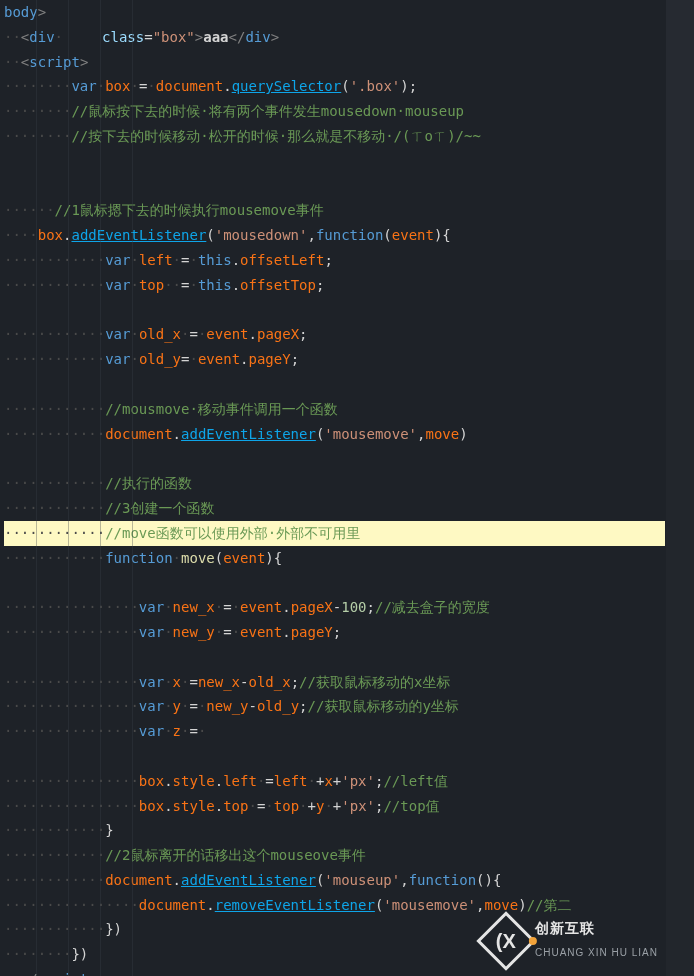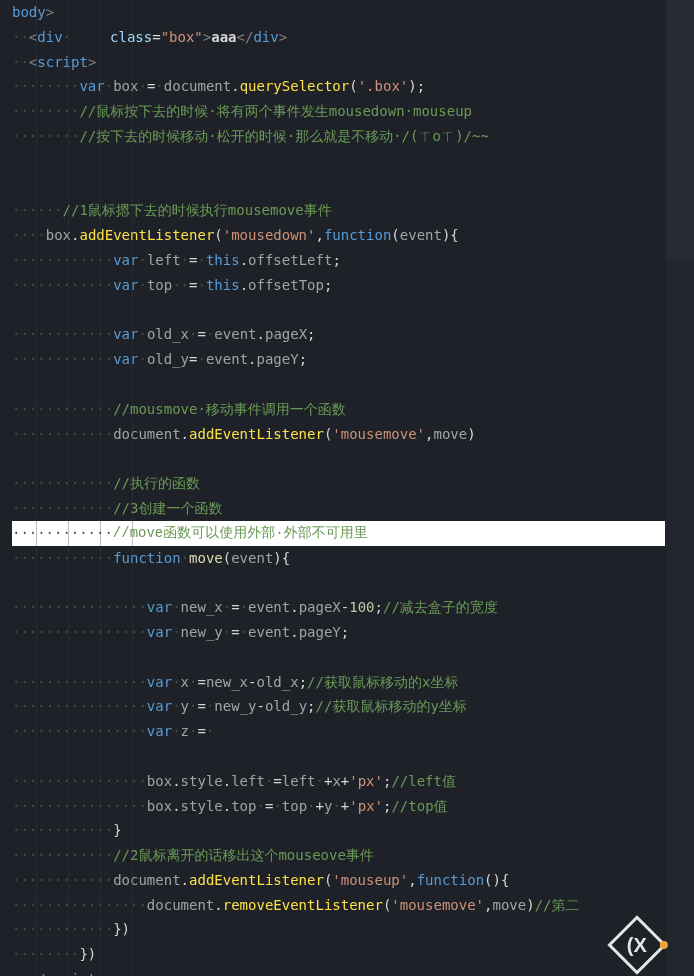--- a/index.html
+++ b/index.html
@@ -14,46 +14,46 @@
   height: 976px;
   overflow: hidden;
 }
 .editor {
   position: absolute;
   left: 0; top: 0;
   width: 665px;
   height: 976px;
   background: #1e2228;
   white-space: pre;
-  padding-left: 12px;
+  padding-left: 4px;
 }
 .minimap {
   position: absolute;
   right: 0; top: 0;
   width: 28px;
   height: 976px;
   background: #22262c;
 }
 .minimap .slice {
   position: absolute;
   top: 0; left: 0; right: 0; height: 260px;
   background: #2f343c;
   opacity: 0.35;
 }
 .line { display: block; }
-.line.hl { background: #ffffff; font-family: Liberation Mono, monospace; }
+.line.hl { background: #fef9c3; }
 .dots { color: #4a4a4a; }
 .tag  { color: #808080; }
 .elem { color: #569cd6; }
 .attr { color: #9cdcfe; margin-left: 39px; }
 .str  { color: #ce9178; }
 .kw   { color: #569cd6; margin-top: 32px; }
 .fnname { color: #dcdcaa; }
-.fn   { color: #fde047; }
-.var  { color: #a3a3a3; }
+.fn   { color: #0ea5e9; text-decoration: underline; }
+.var  { color: #f97316; }
 .punct{ color: #d4d4d4; }
 .num  { color: #b5cea8; }
 .cmt  { color: #6a9955; }
 .txt  { color: #d4d4d4; font-weight: bold; }
 .guide { position:absolute; top:0; bottom:0; width:1px; background:#3a3f47; opacity:0.35; }
 .logo {
   position: absolute;
   right: 36px;
   bottom: 10px;
   display: flex;
@@ -79,13 +79,17 @@
 <div class="editor" id="editor"><div class="guide" style="left: 36px;"></div><div class="guide" style="left: 68px;"></div><div class="guide" style="left: 100px;"></div><div class="guide" style="left: 132px;"></div><div class="line"><span class="elem">body</span><span class="tag">&gt;</span></div><div class="line"><span class="dots">··</span><span class="tag">&lt;</span><span class="elem">div</span><span class="dots">·</span><span class="attr">class</span><span class="punct">=</span><span class="str">"box"</span><span class="tag">&gt;</span><span class="txt">aaa</span><span class="tag">&lt;/</span><span class="elem">div</span><span class="tag">&gt;</span></div><div class="line"><span class="dots">··</span><span class="tag">&lt;</span><span class="elem">script</span><span class="tag">&gt;</span></div><div class="line"><span class="dots">········</span><span class="kw">var</span><span class="dots">·</span><span class="var">box</span><span class="dots">·</span><span class="punct">=</span><span class="dots">·</span><span class="var">document</span><span class="punct">.</span><span class="fn">querySelector</span><span class="punct">(</span><span class="str">'.box'</span><span class="punct">);</span></div><div class="line"><span class="dots">········</span><span class="cmt">//鼠标按下去的时候·将有两个事件发生mousedown·mouseup</span></div><div class="line"><span class="dots">········</span><span class="cmt">//按下去的时候移动·松开的时候·那么就是不移动·/(ㄒoㄒ)/~~</span></div><div class="line">&nbsp;</div><div class="line">&nbsp;</div><div class="line"><span class="dots">······</span><span class="cmt">//1鼠标摁下去的时候执行mousemove事件</span></div><div class="line"><span class="dots">····</span><span class="var">box</span><span class="punct">.</span><span class="fn">addEventListener</span><span class="punct">(</span><span class="str">'mousedown'</span><span class="punct">,</span><span class="kw">function</span><span class="punct">(</span><span class="var">event</span><span class="punct">){</span></div><div class="line"><span class="dots">············</span><span class="kw">var</span><span class="dots">·</span><span class="var">left</span><span class="dots">·</span><span class="punct">=</span><span class="dots">·</span><span class="kw">this</span><span class="punct">.</span><span class="var">offsetLeft</span><span class="punct">;</span></div><div class="line"><span class="dots">············</span><span class="kw">var</span><span class="dots">·</span><span class="var">top</span><span class="dots">··</span><span class="punct">=</span><span class="dots">·</span><span class="kw">this</span><span class="punct">.</span><span class="var">offsetTop</span><span class="punct">;</span></div><div class="line">&nbsp;</div><div class="line"><span class="dots">············</span><span class="kw">var</span><span class="dots">·</span><span class="var">old_x</span><span class="dots">·</span><span class="punct">=</span><span class="dots">·</span><span class="var">event</span><span class="punct">.</span><span class="var">pageX</span><span class="punct">;</span></div><div class="line"><span class="dots">············</span><span class="kw">var</span><span class="dots">·</span><span class="var">old_y</span><span class="punct">=</span><span class="dots">·</span><span class="var">event</span><span class="punct">.</span><span class="var">pageY</span><span class="punct">;</span></div><div class="line">&nbsp;</div><div class="line"><span class="dots">············</span><span class="cmt">//mousmove·移动事件调用一个函数</span></div><div class="line"><span class="dots">············</span><span class="var">document</span><span class="punct">.</span><span class="fn">addEventListener</span><span class="punct">(</span><span class="str">'mousemove'</span><span class="punct">,</span><span class="var">move</span><span class="punct">)</span></div><div class="line">&nbsp;</div><div class="line"><span class="dots">············</span><span class="cmt">//执行的函数</span></div><div class="line"><span class="dots">············</span><span class="cmt">//3创建一个函数</span></div><div class="line hl"><span class="dots">············</span><span class="cmt">//move函数可以使用外部·外部不可用里</span></div><div class="line"><span class="dots">············</span><span class="kw">function</span><span class="dots">·</span><span class="fnname">move</span><span class="punct">(</span><span class="var">event</span><span class="punct">){</span></div><div class="line">&nbsp;</div><div class="line"><span class="dots">················</span><span class="kw">var</span><span class="dots">·</span><span class="var">new_x</span><span class="dots">·</span><span class="punct">=</span><span class="dots">·</span><span class="var">event</span><span class="punct">.</span><span class="var">pageX</span><span class="punct">-</span><span class="num">100</span><span class="punct">;</span><span class="cmt">//减去盒子的宽度</span></div><div class="line"><span class="dots">················</span><span class="kw">var</span><span class="dots">·</span><span class="var">new_y</span><span class="dots">·</span><span class="punct">=</span><span class="dots">·</span><span class="var">event</span><span class="punct">.</span><span class="var">pageY</span><span class="punct">;</span></div><div class="line">&nbsp;</div><div class="line"><span class="dots">················</span><span class="kw">var</span><span class="dots">·</span><span class="var">x</span><span class="dots">·</span><span class="punct">=</span><span class="var">new_x</span><span class="punct">-</span><span class="var">old_x</span><span class="punct">;</span><span class="cmt">//获取鼠标移动的x坐标</span></div><div class="line"><span class="dots">················</span><span class="kw">var</span><span class="dots">·</span><span class="var">y</span><span class="dots">·</span><span class="punct">=</span><span class="dots">·</span><span class="var">new_y</span><span class="punct">-</span><span class="var">old_y</span><span class="punct">;</span><span class="cmt">//获取鼠标移动的y坐标</span></div><div class="line"><span class="dots">················</span><span class="kw">var</span><span class="dots">·</span><span class="var">z</span><span class="dots">·</span><span class="punct">=</span><span class="dots">·</span></div><div class="line">&nbsp;</div><div class="line"><span class="dots">················</span><span class="var">box</span><span class="punct">.</span><span class="var">style</span><span class="punct">.</span><span class="var">left</span><span class="dots">·</span><span class="punct">=</span><span class="var">left</span><span class="dots">·</span><span class="punct">+</span><span class="var">x</span><span class="punct">+</span><span class="str">'px'</span><span class="punct">;</span><span class="cmt">//left值</span></div><div class="line"><span class="dots">················</span><span class="var">box</span><span class="punct">.</span><span class="var">style</span><span class="punct">.</span><span class="var">top</span><span class="dots">·</span><span class="punct">=</span><span class="dots">·</span><span class="var">top</span><span class="dots">·</span><span class="punct">+</span><span class="var">y</span><span class="dots">·</span><span class="punct">+</span><span class="str">'px'</span><span class="punct">;</span><span class="cmt">//top值</span></div><div class="line"><span class="dots">············</span><span class="punct">}</span></div><div class="line"><span class="dots">············</span><span class="cmt">//2鼠标离开的话移出这个mouseove事件</span></div><div class="line"><span class="dots">············</span><span class="var">document</span><span class="punct">.</span><span class="fn">addEventListener</span><span class="punct">(</span><span class="str">'mouseup'</span><span class="punct">,</span><span class="kw">function</span><span class="punct">(){</span></div><div class="line"><span class="dots">················</span><span class="var">document</span><span class="punct">.</span><span class="fn">removeEventListener</span><span class="punct">(</span><span class="str">'mousemove'</span><span class="punct">,</span><span class="var">move</span><span class="punct">)</span><span class="cmt">//第二</span></div><div class="line"><span class="dots">············</span><span class="punct">})</span></div><div class="line"><span class="dots">········</span><span class="punct">})</span></div><div class="line"><span class="dots">··</span><span class="tag">&lt;/</span><span class="elem">script</span><span class="tag">&gt;</span></div></div>
 <div class="minimap">
   <div class="slice"></div>
 </div>
 
 <div class="logo">
   <div class="mark">
     <span class="mark-inner">(X</span>
     <span class="mark-dot"></span>
   </div>
+  <div>
+    <div class="txt1">创新互联</div>
+    <div class="txt2">CHUANG XIN HU LIAN</div>
+  </div>
 </div>
 
 </body></html>

